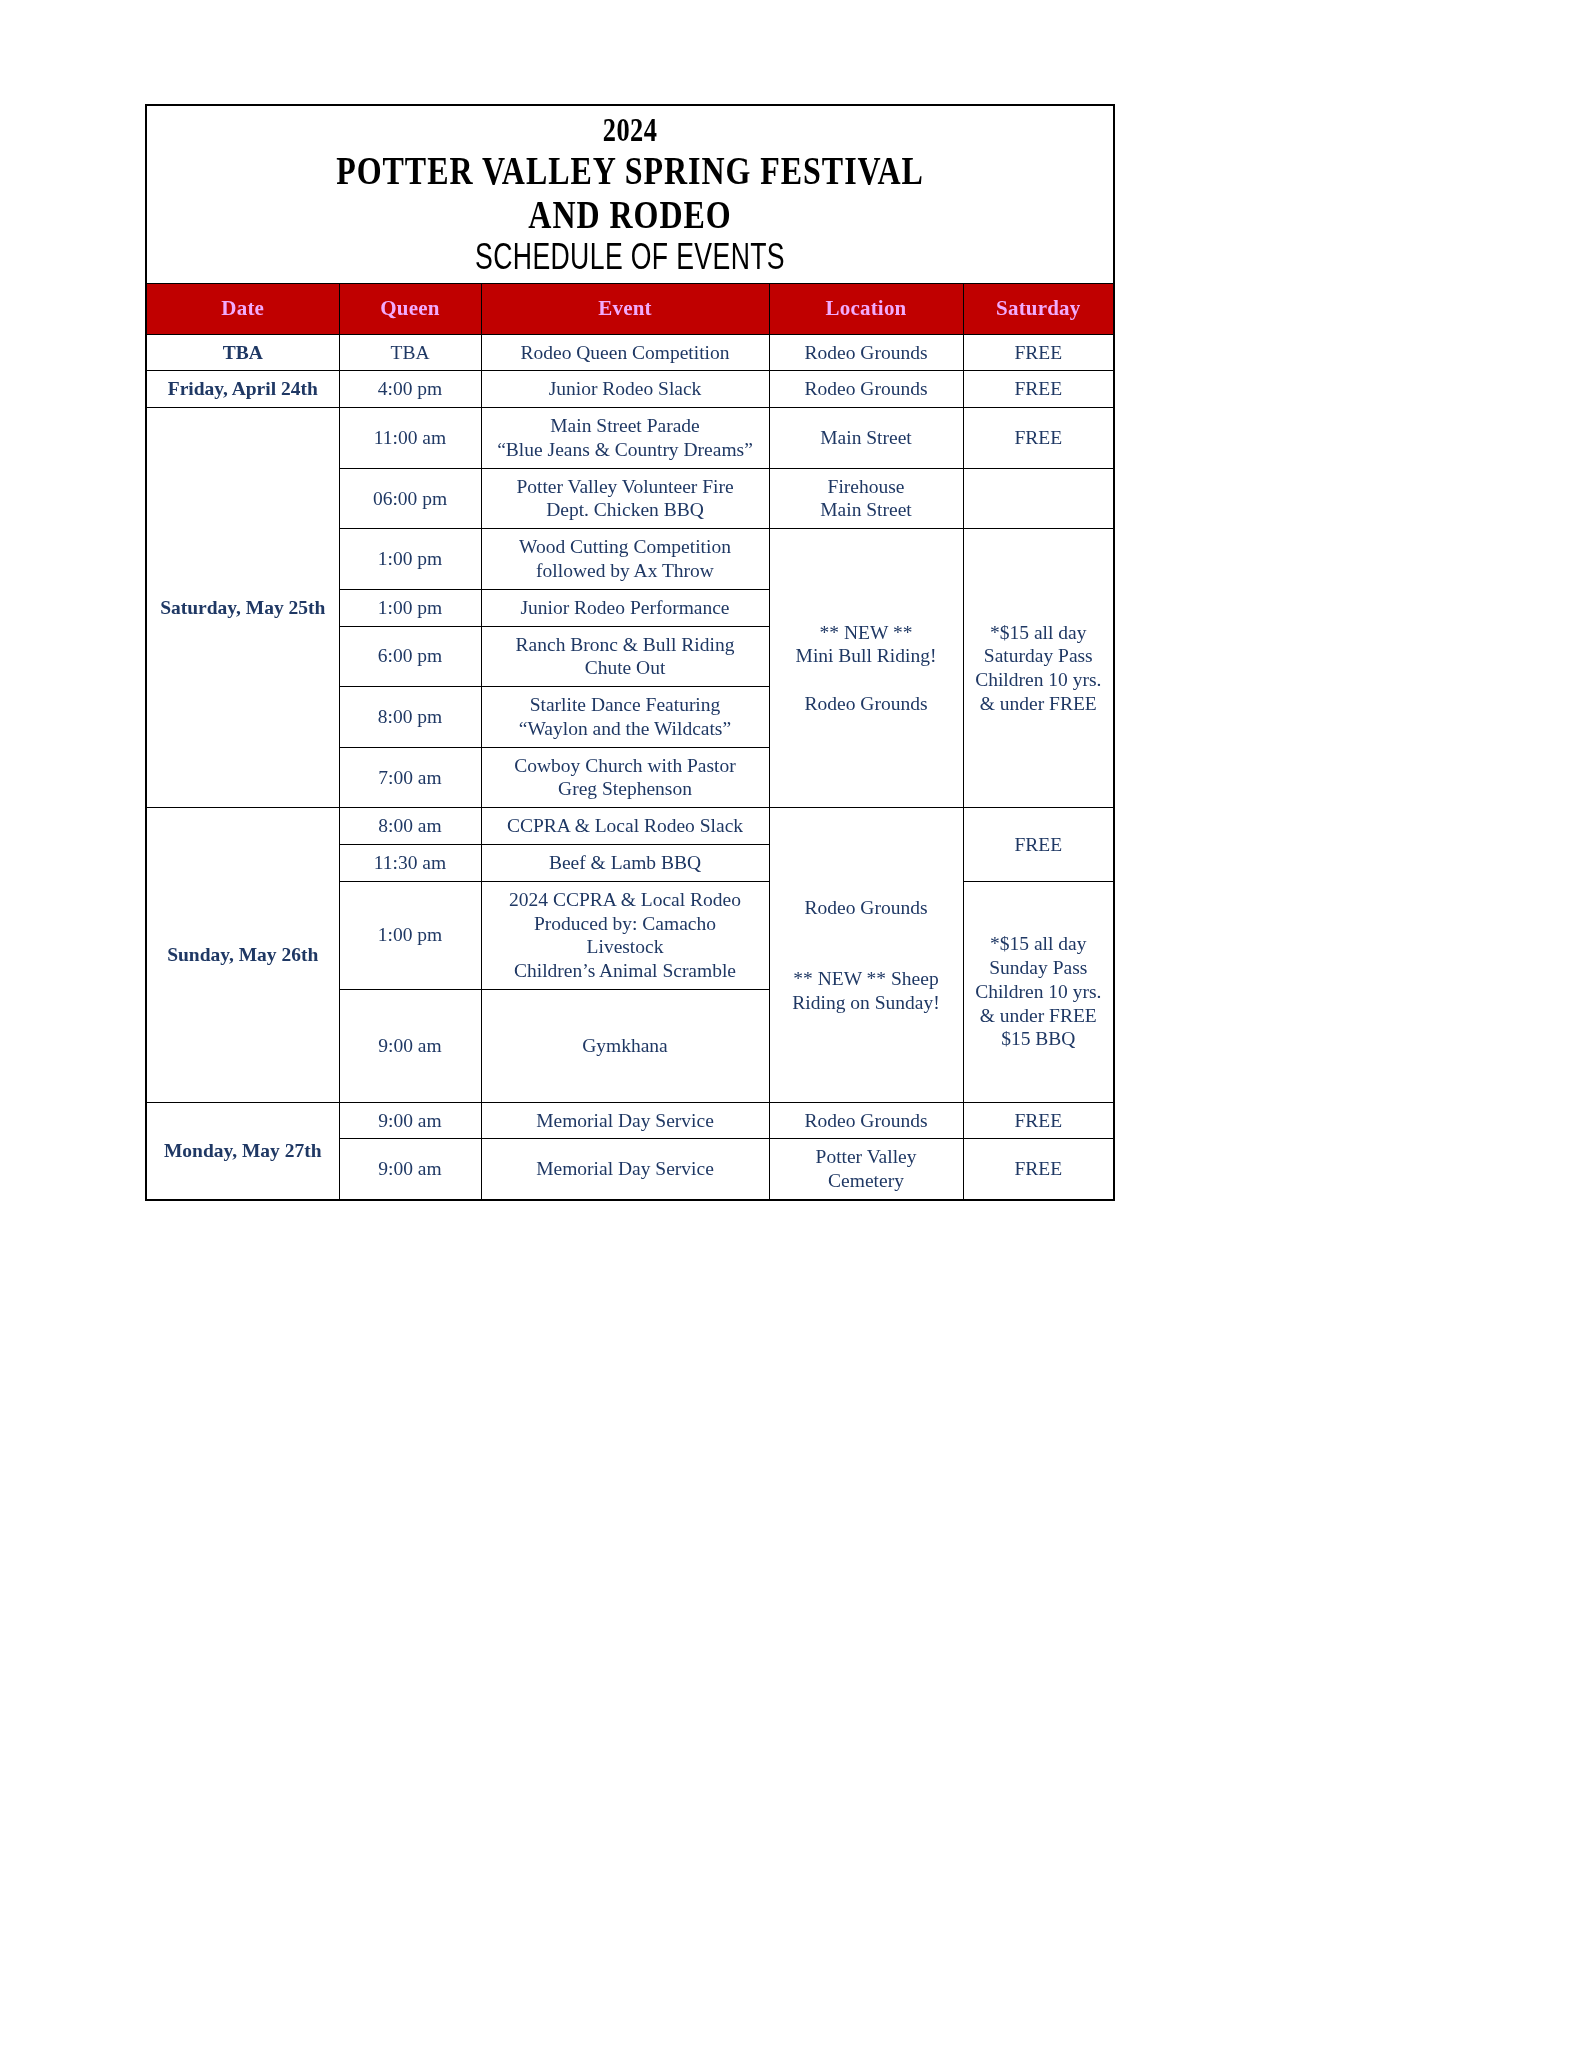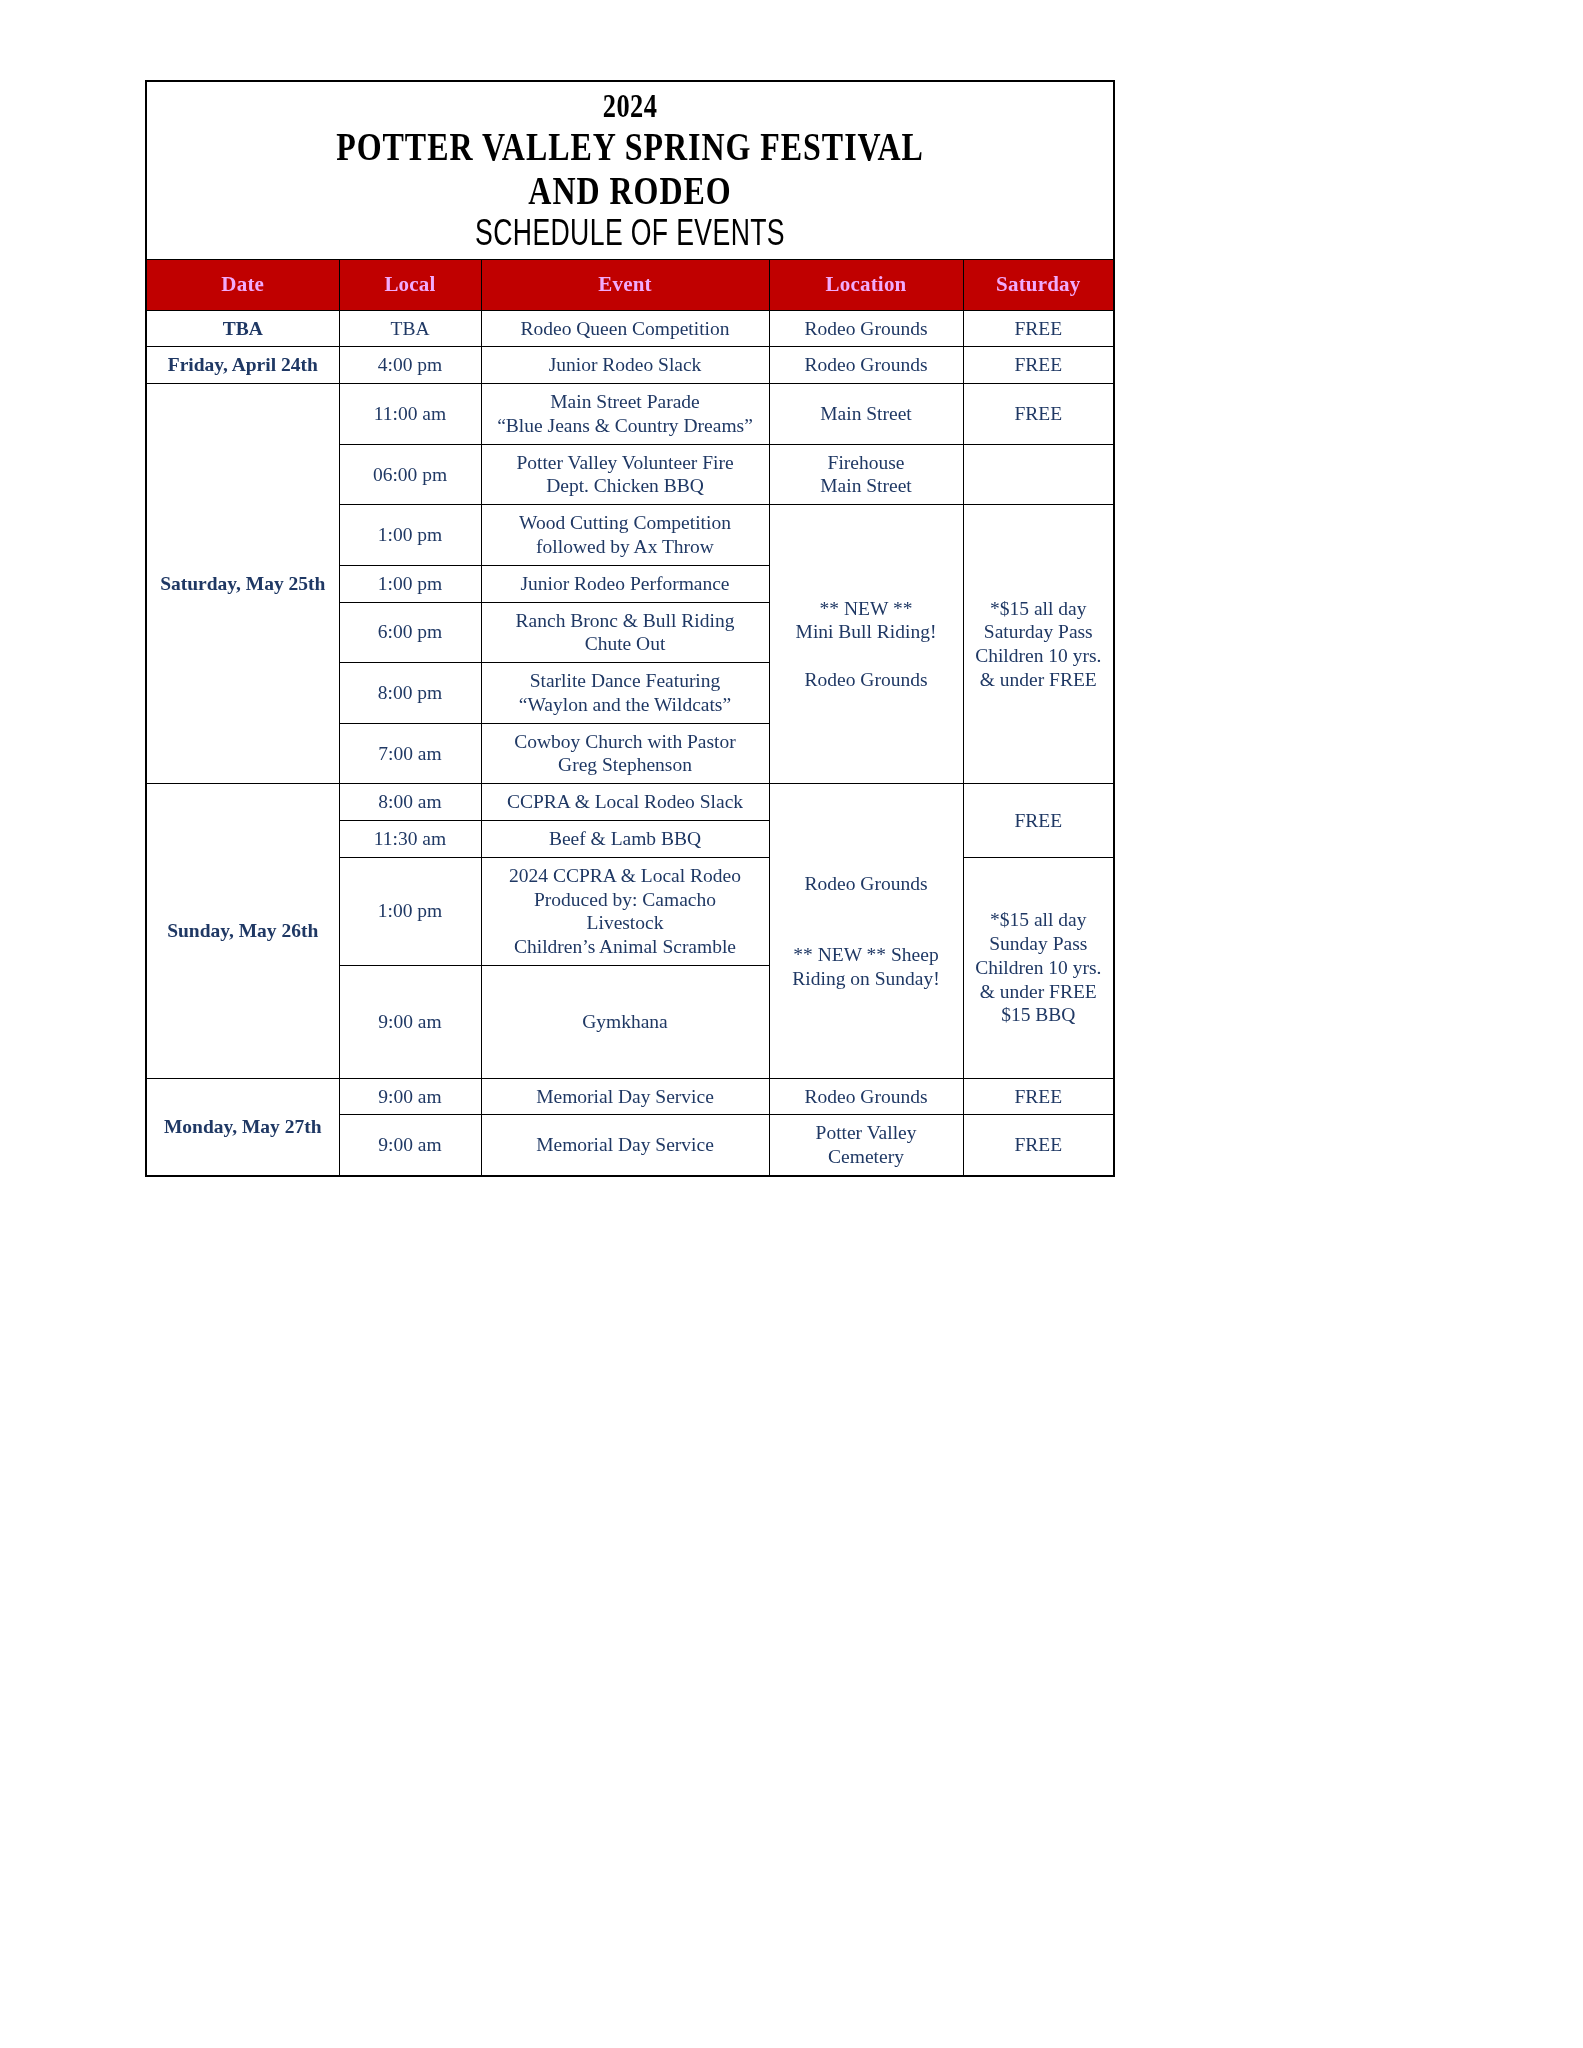--- a/index.html
+++ b/index.html
@@ -8,21 +8,21 @@
     width: 1583px;
     height: 2048px;
     background: #ffffff;
     font-family: "Liberation Serif", "DejaVu Serif", serif;
   }
 
   .page {
     position: relative;
     width: 1488px;
     height: 2048px;
-    padding: 80px 145px 0 145px;
+    padding: 104px 145px 0 145px;
   }
 
   table.schedule {
     width: 968px;
     border-collapse: collapse;
     table-layout: fixed;
     border: 2px solid #000000;
   }
 
   table.schedule td, table.schedule th {
@@ -122,21 +122,21 @@
         <td class="title-cell" colspan="5">
           <div class="title-year">2024</div>
           <div class="title-main">POTTER VALLEY SPRING FESTIVAL</div>
           <div class="title-main">AND RODEO</div>
           <div class="title-sub">SCHEDULE OF EVENTS</div>
         </td>
       </tr>
 
       <tr class="head-row">
         <th>Date</th>
-        <th>Local</th>
+        <th>Queen</th>
         <th>Event</th>
         <th>Location</th>
         <th>Saturday</th>
       </tr>
 
       <tr>
         <td class="date-cell blue pad-tall">TBA</td>
         <td class="blue pad-tall">TBA</td>
         <td class="blue pad-tall">Rodeo Queen Competition</td>
         <td class="blue pad-tall">Rodeo Grounds</td>

